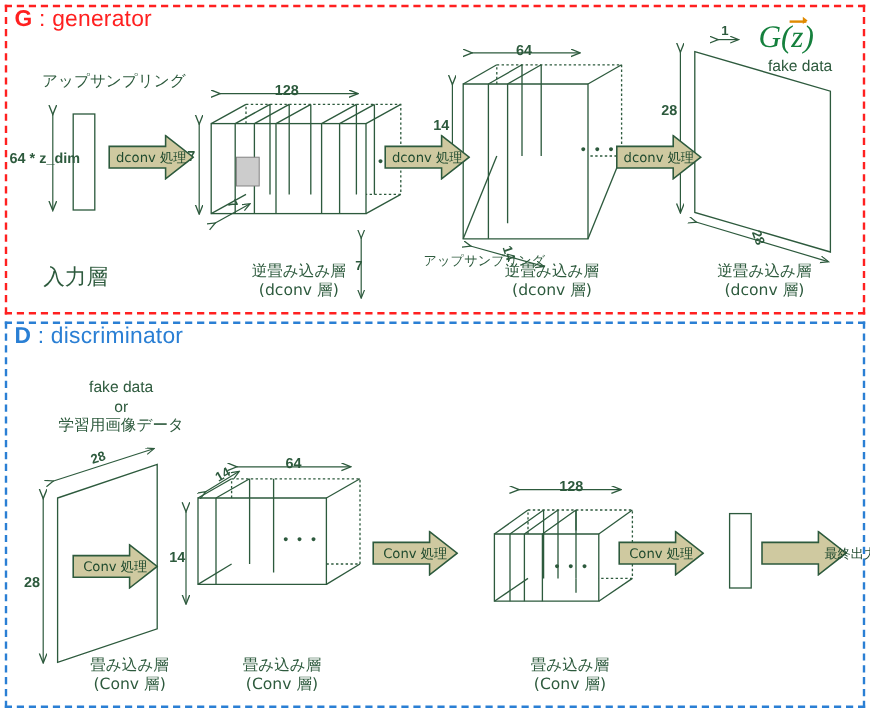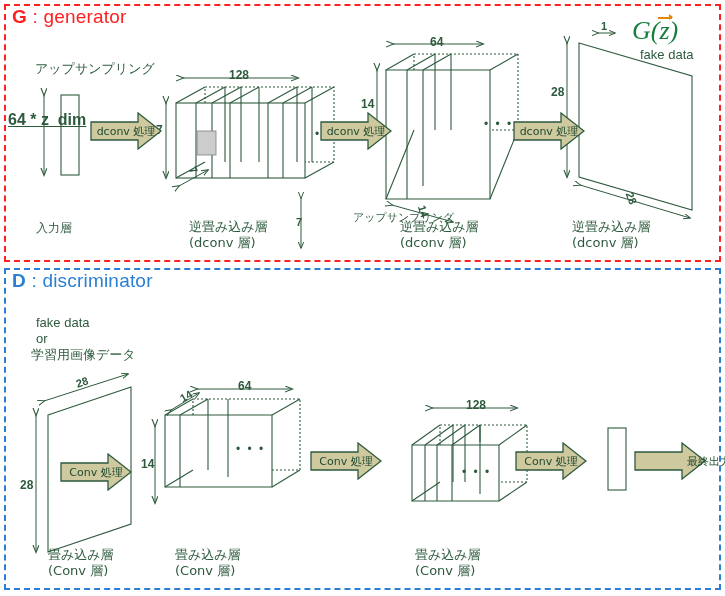--- a/index.html
+++ b/index.html
@@ -10,21 +10,21 @@
   #gen-panel{left:4px;top:4px;width:717px;height:258px;border:2px dashed #ff2020;}
   #dis-panel{left:4px;top:268px;width:717px;height:322px;border:2px dashed #2a7fd4;}
 
   .panel-title{position:absolute;font-size:19px;letter-spacing:.2px;white-space:nowrap;}
   .panel-title .tl{font-weight:bold;}
   #gen-title{left:12px;top:6px;color:#ff2020;}
   #dis-title{left:12px;top:270px;color:#2a7fd4;}
 
   .lbl{position:absolute;color:#2d5a3d;white-space:nowrap;line-height:1.15;}
   .lbl.jp{font-family:"DejaVu Sans","Liberation Sans",sans-serif;}
-  .lbl.ctr{}
+  .lbl.ctr{text-align:center;}
 
   
   svg.layer{position:absolute;left:0;top:0;width:725px;height:596px;overflow:visible;pointer-events:none;}
 
   .arrowbox{position:absolute;}
   .arrowbox .atxt{
     position:absolute;left:0;top:0;width:100%;height:100%;
     display:flex;align-items:center;justify-content:center;
     color:#1f4a2e;white-space:nowrap;
     font-family:"DejaVu Sans","Liberation Sans",sans-serif;
@@ -154,22 +154,22 @@
     <span>:</span>
     <span>generator</span>
   </div>
   <div class="panel-title" id="dis-title">
     <span class="tl">D</span>
     <span>:</span>
     <span>discriminator</span>
   </div>
 
   <div class="lbl jp" style="left:35px;top:62px;font-size:13px;">アップサンプリング</div>
-  <div class="lbl" style="left:8px;top:111px;font-size:16px;font-weight:bold;text-decoration:underline;">64 * z_dim</div>
-  <div class="lbl jp" style="left:36px;top:222px;font-size:12px;">入力層</div>
+  <div class="lbl" style="left:8px;top:126px;font-size:12px;font-weight:bold;">64 * z_dim</div>
+  <div class="lbl jp" style="left:36px;top:222px;font-size:18px;">入力層</div>
 
   <div class="lbl" style="left:229px;top:69px;font-size:12px;font-weight:bold;">128</div>
   <div class="lbl" style="left:156px;top:124px;font-size:12px;font-weight:bold;">7</div>
   <div class="lbl" style="left:190px;top:164px;font-size:11px;font-weight:bold;transform:rotate(62deg);">7</div>
   <div class="lbl" style="left:296px;top:216px;font-size:11px;font-weight:bold;">7</div>
   <div class="lbl" style="left:315px;top:128px;font-size:12px;letter-spacing:2px;">• • •</div>
   <div class="lbl jp ctr" style="left:189px;top:220px;width:120px;font-size:13px;">逆畳み込み層</div>
   <div class="lbl jp ctr" style="left:189px;top:236px;width:120px;font-size:13px;">(dconv 層)</div>
 
   <div class="lbl" style="left:430px;top:36px;font-size:12px;font-weight:bold;">64</div>

